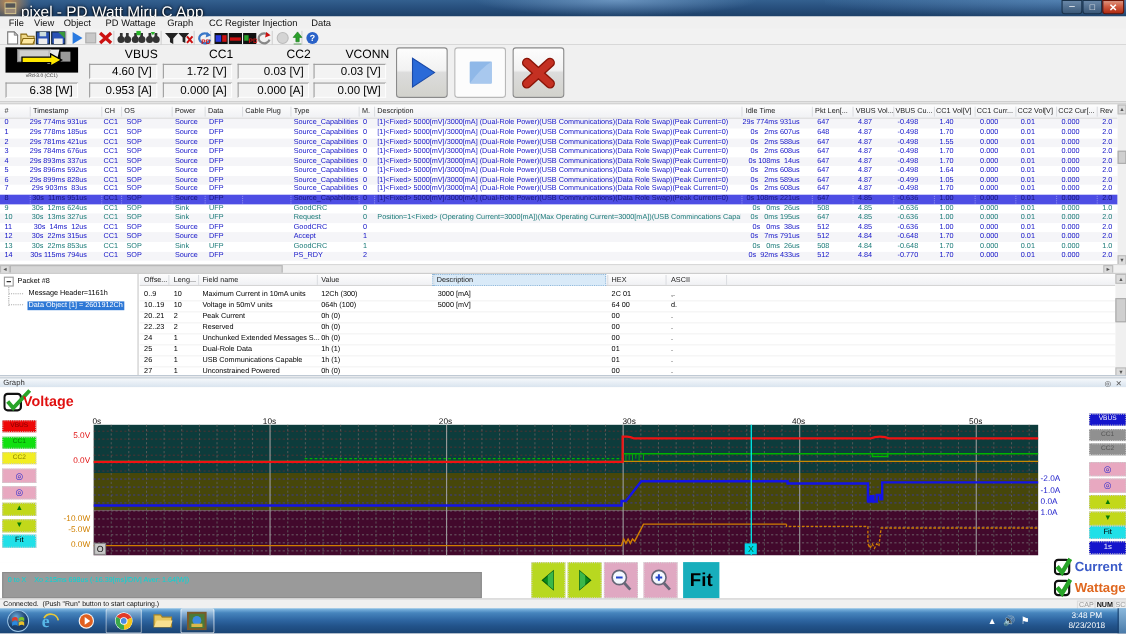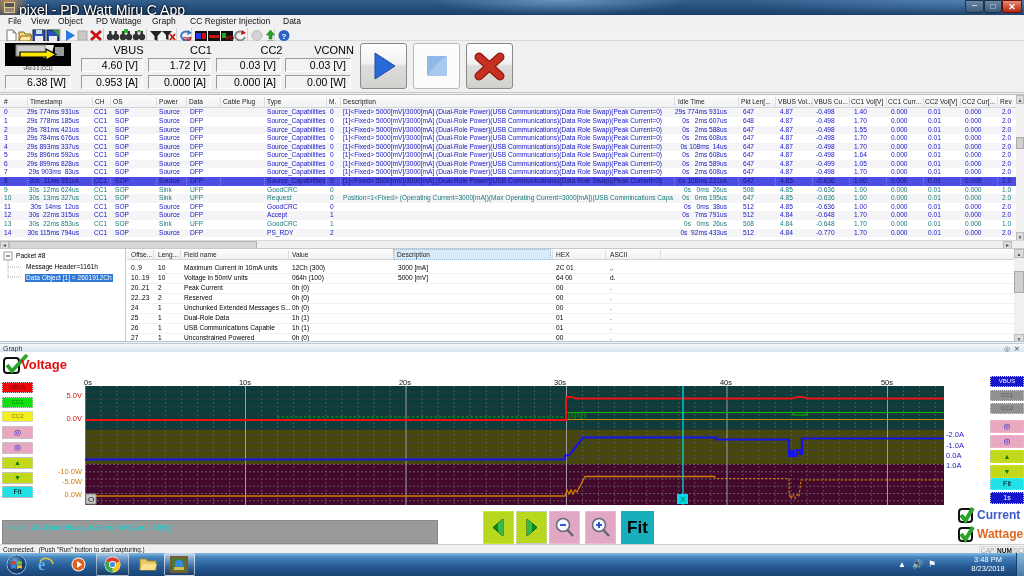--- a/index.html
+++ b/index.html
@@ -651,21 +651,21 @@
 </div>
 <div class="abs" style="left:0;top:352px;width:1024px;height:159px;background:#fff;">
     <svg class="abs" style="left:3px;top:1px" width="30" height="24">
 <rect x="1" y="5" width="15" height="15" rx="3" fill="#fff" stroke="#111" stroke-width="2"></rect>
 <path d="M4 12l5 6L24 2" stroke="#28a428" stroke-width="3.6" fill="none"></path>
 </svg>
     <span class="abs" style="left:21px;top:5px;font-size:13px;font-weight:bold;color:#e01010;">Voltage</span>
     <span class="abs" style="left:76px;top:26px;width:24px;text-align:center;font-size:7.5px;color:#111;">0s</span>
     <span class="abs" style="left:233px;top:26px;width:24px;text-align:center;font-size:7.5px;color:#111;">10s</span>
     <span class="abs" style="left:393px;top:26px;width:24px;text-align:center;font-size:7.5px;color:#111;">20s</span>
-    <span class="abs" style="left:554px;top:26px;width:24px;text-align:left;font-size:7.5px;color:#111;">30s</span>
+    <span class="abs" style="left:554px;top:26px;width:24px;text-align:right;font-size:7.5px;color:#111;">30s</span>
     <span class="abs" style="left:714px;top:26px;width:24px;text-align:center;font-size:7.5px;color:#111;">40s</span>
     <span class="abs" style="left:875px;top:26px;width:24px;text-align:center;font-size:7.5px;color:#111;">50s</span>
     <div class="abs" style="left:2px;top:30px;width:31px;height:11px;background:#ee0808;border:1px dotted #ccc;font-size:6px;color:#7a0000;text-align:center;line-height:9px;">VBUS</div>
     <div class="abs" style="left:2px;top:45px;width:31px;height:11px;background:#10e010;border:1px dotted #ccc;font-size:6px;color:#057a05;text-align:center;line-height:9px;">CC1</div>
     <div class="abs" style="left:2px;top:59px;width:31px;height:11px;background:#f2ee20;border:1px dotted #ccc;font-size:6px;color:#8a8000;text-align:center;line-height:9px;">CC2</div>
     <div class="abs" style="left:2px;top:74px;width:31px;height:13px;background:#e8a8c0;border:1px dotted #ccc;font-size:8px;color:#2222cc;text-align:center;line-height:11px;">◎</div>
     <div class="abs" style="left:2px;top:90px;width:31px;height:12px;background:#e8a8c0;border:1px dotted #ccc;font-size:8px;color:#2222cc;text-align:center;line-height:10px;">◎</div>
     <div class="abs" style="left:2px;top:105px;width:31px;height:12px;background:#c2d81a;border:1px dotted #ccc;font-size:7px;color:#067a06;text-align:center;line-height:10px;">▲</div>
     <div class="abs" style="left:2px;top:120px;width:31px;height:12px;background:#c2d81a;border:1px dotted #ccc;font-size:7px;color:#067a06;text-align:center;line-height:10px;">▼</div>
     <div class="abs" style="left:2px;top:134px;width:31px;height:12px;background:#20e0e8;border:1px dotted #ccc;font-size:7px;color:#000;text-align:center;line-height:10px;">Fit</div>

